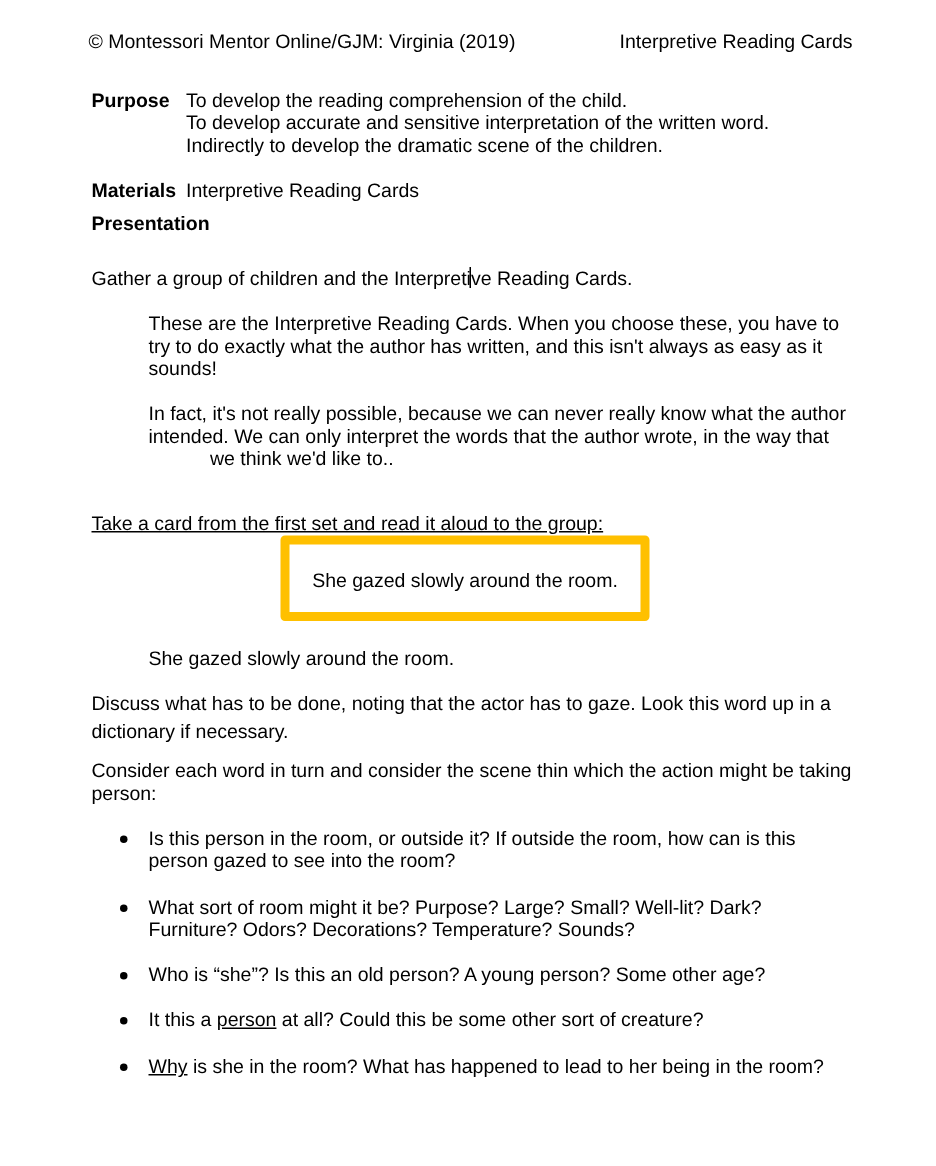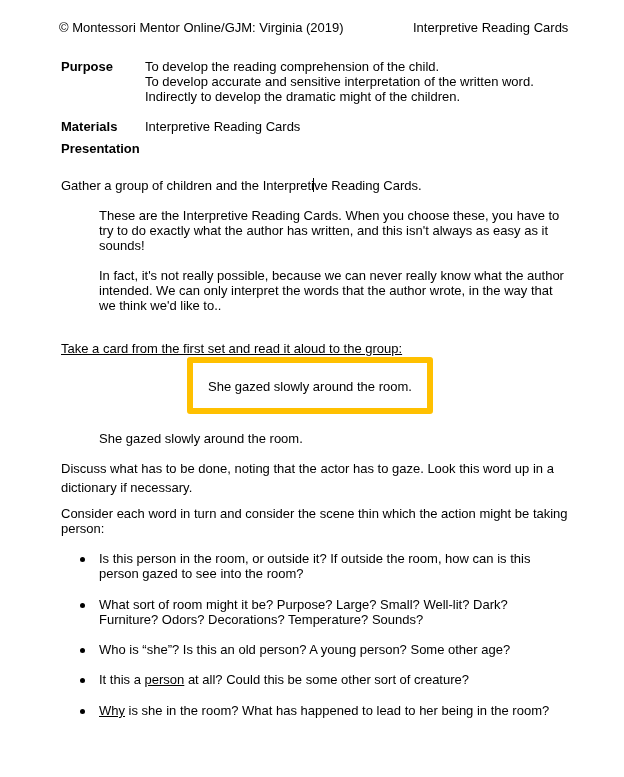--- a/index.html
+++ b/index.html
@@ -16,21 +16,21 @@
       font-size: 13px;
       color: #000000;
       line-height: 15px;
     }
     .abs { position: absolute; white-space: nowrap; }
     .bold { font-weight: bold; }
     .header-left { left: 59px; top: 20px; }
     .header-right { left: 413px; top: 20px; }
 
     .row-label { left: 61px; font-weight: bold; }
-    .row-value { left: 145px; }
+    .row-value { left: 124px; }
 
     .p { left: 61px; }
     .indent { left: 99px; }
 
     .card-box {
       position: absolute;
       left: 187px;
       top: 357px;
       width: 234px;
       height: 45px;
@@ -66,36 +66,36 @@
   </style>
 </head>
 <body>
 
 <div class="abs header-left">© Montessori Mentor Online/GJM: Virginia (2019)</div>
 <div class="abs header-right">Interpretive Reading Cards</div>
 
 <div class="abs row-label" style="top:59px;">Purpose</div>
 <div class="abs row-value" style="top:59px;">To develop the reading comprehension of the child.</div>
 <div class="abs row-value" style="top:74px;">To develop accurate and sensitive interpretation of the written word.</div>
-<div class="abs row-value" style="top:89px;">Indirectly to develop the dramatic might of the children.</div>
+<div class="abs row-value" style="top:89px;">Indirectly to develop the dramatic scene of the children.</div>
 
 <div class="abs row-label" style="top:119px;">Materials</div>
 <div class="abs row-value" style="top:119px;">Interpretive Reading Cards</div>
 
 <div class="abs p bold" style="top:141px;">Presentation</div>
 
 <div class="abs p" style="top:178px;"><span>Gather a group of children and the Interpreti</span><span class="caret"></span><span>ve Reading Cards.</span></div>
 
 <div class="abs indent" style="top:208px;">These are the Interpretive Reading Cards.  When you choose these, you have to</div>
 <div class="abs indent" style="top:223px;">try to do exactly what the author has written, and this isn't always as easy as it</div>
 <div class="abs indent" style="top:238px;">sounds!</div>
 
 <div class="abs indent" style="top:268px;">In fact, it's not really possible, because we can never really know what the author</div>
 <div class="abs indent" style="top:283px;">intended.  We can only interpret the words that the author wrote, in the way that</div>
-<div class="abs indent" style="top:298px;">we think we'd like to..</div>
+<div class="abs indent" style="top:298px;margin-left:41px;">we think we'd like to..</div>
 
 <div class="abs p" style="top:341px;text-decoration:underline;">Take a card from the first set and read it aloud to the group:</div>
 
 <div class="card-box">
   <div class="card-text">She gazed slowly around the room.</div>
 </div>
 
 <div class="abs indent" style="top:431px;">She gazed slowly around the room.</div>
 
 <div class="abs p" style="top:461px;">Discuss what has to be done, noting that the actor has to gaze.  Look this word up in a</div>

